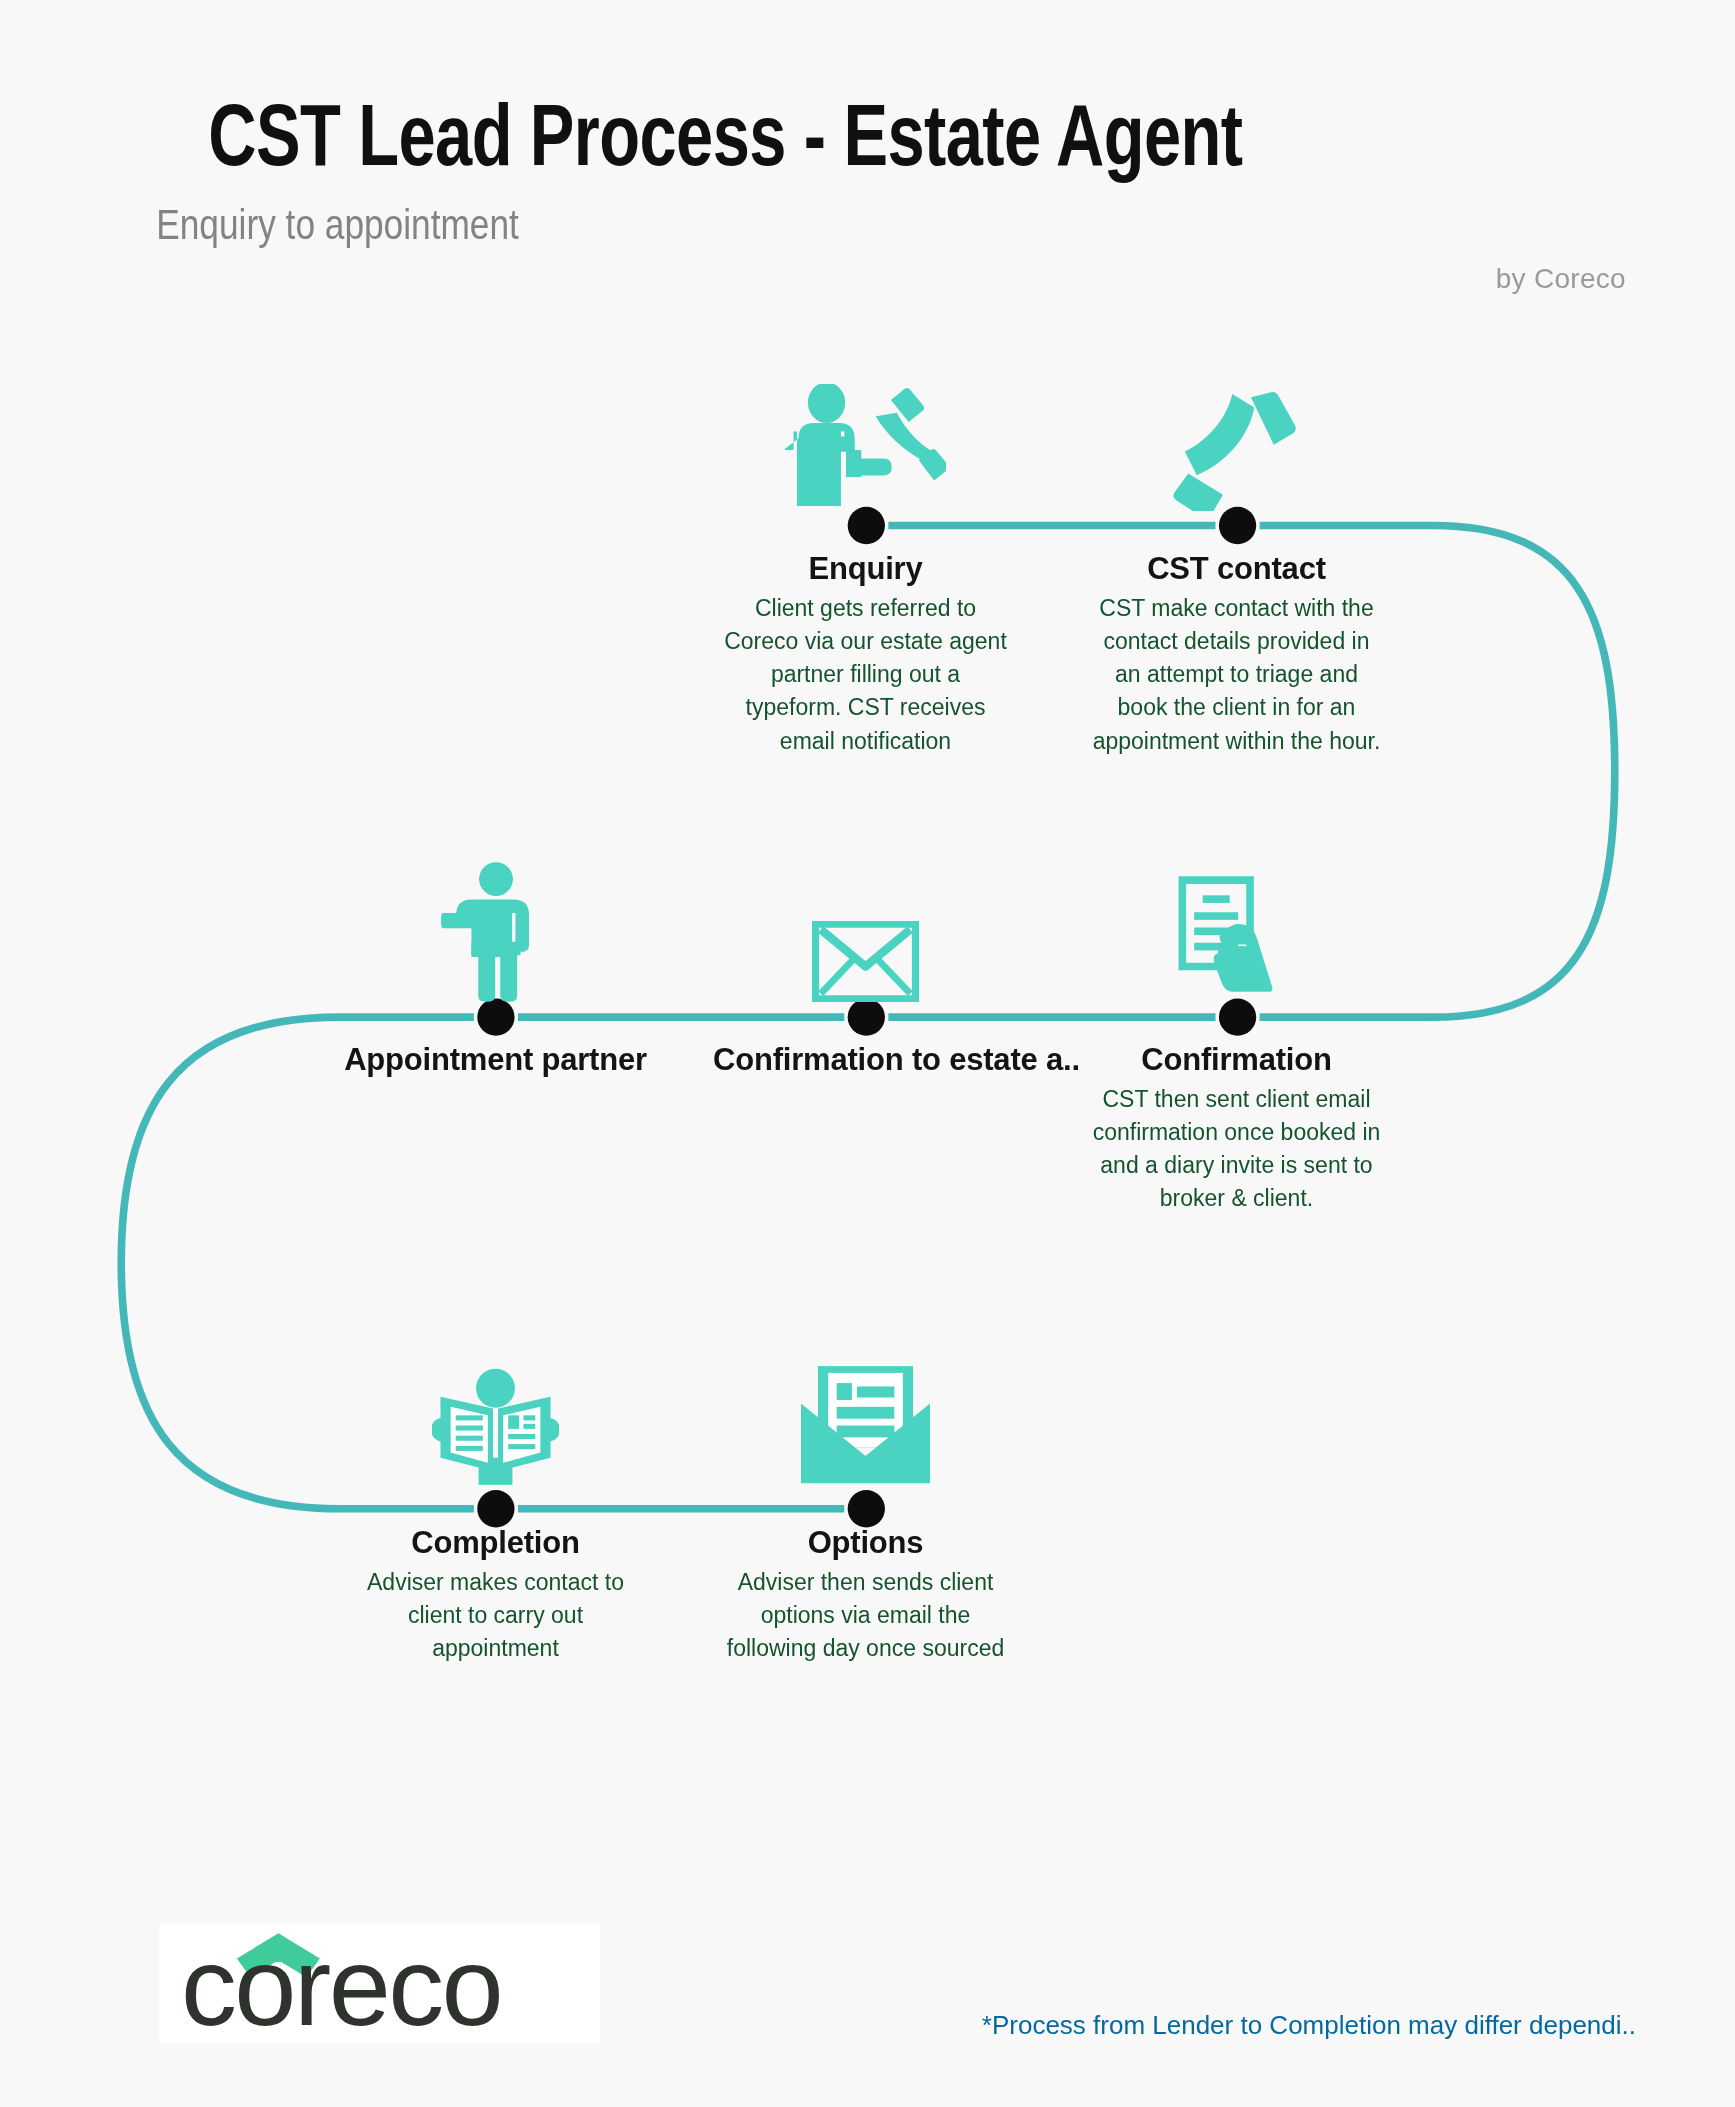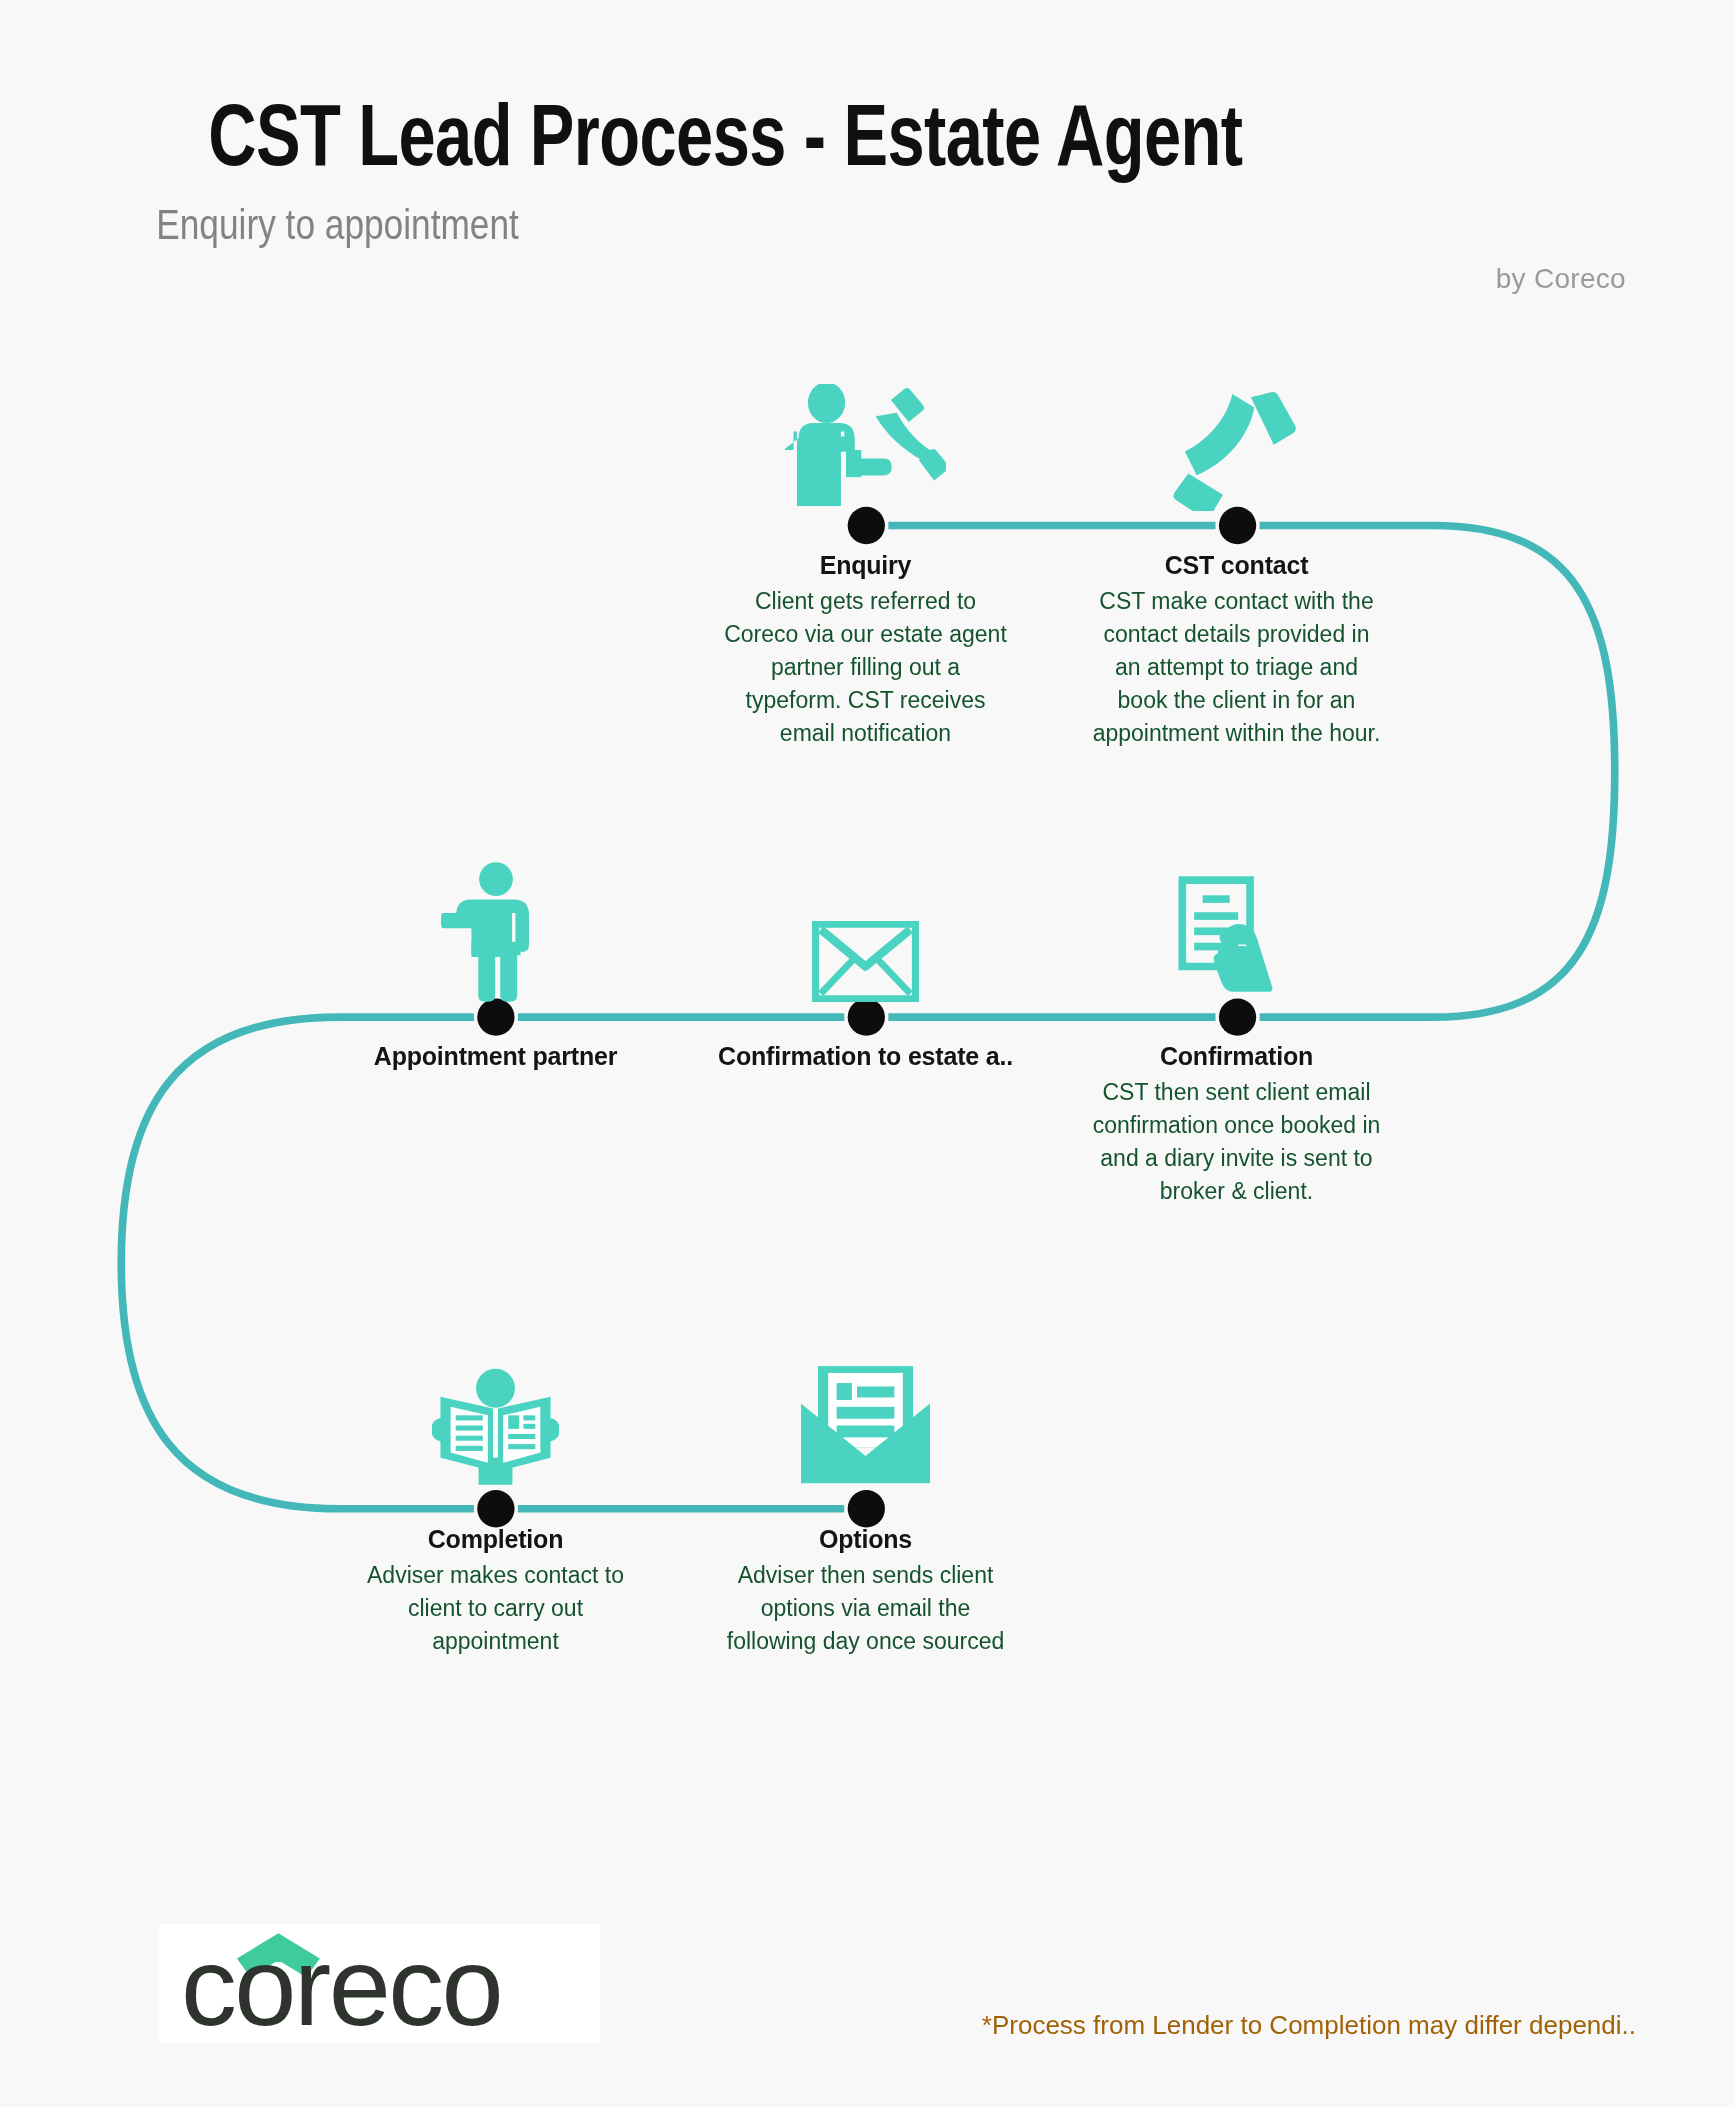--- a/index.html
+++ b/index.html
@@ -51,21 +51,21 @@
     height:148px;
     display:flex;
     align-items:flex-end;
     justify-content:center;
     margin-bottom:8.5px;
   }
   .node-icon svg { display:block; }
   .node-body { margin-top:39px; }
   .node-title {
     font-weight:700;
-    font-size:25px;
+    font-size:31px;
     color:#141414;
     letter-spacing:-0.2px;
     line-height:1.25;
     white-space:nowrap;
   }
   .node-desc {
     font-size:23px;
     color:#14532d;
     line-height:1.44;
     margin-top:3.4px;
@@ -92,21 +92,21 @@
     display:flex;
     align-items:center;
     justify-content:center;
   }
   #logo-svg { display:block; }
   #footer-note {
     position:absolute;
     right:100px;
     top:2010px;
     font-size:26px;
-    color:#a16207;
+    color:#0369a1;
     white-space:nowrap;
   }
 </style>
 </head>
 <body>
 
 <div id="header">
   <div id="page-title">CST Lead Process - Estate Agent</div>
   <div id="page-subtitle">Enquiry to appointment</div>
 </div>

